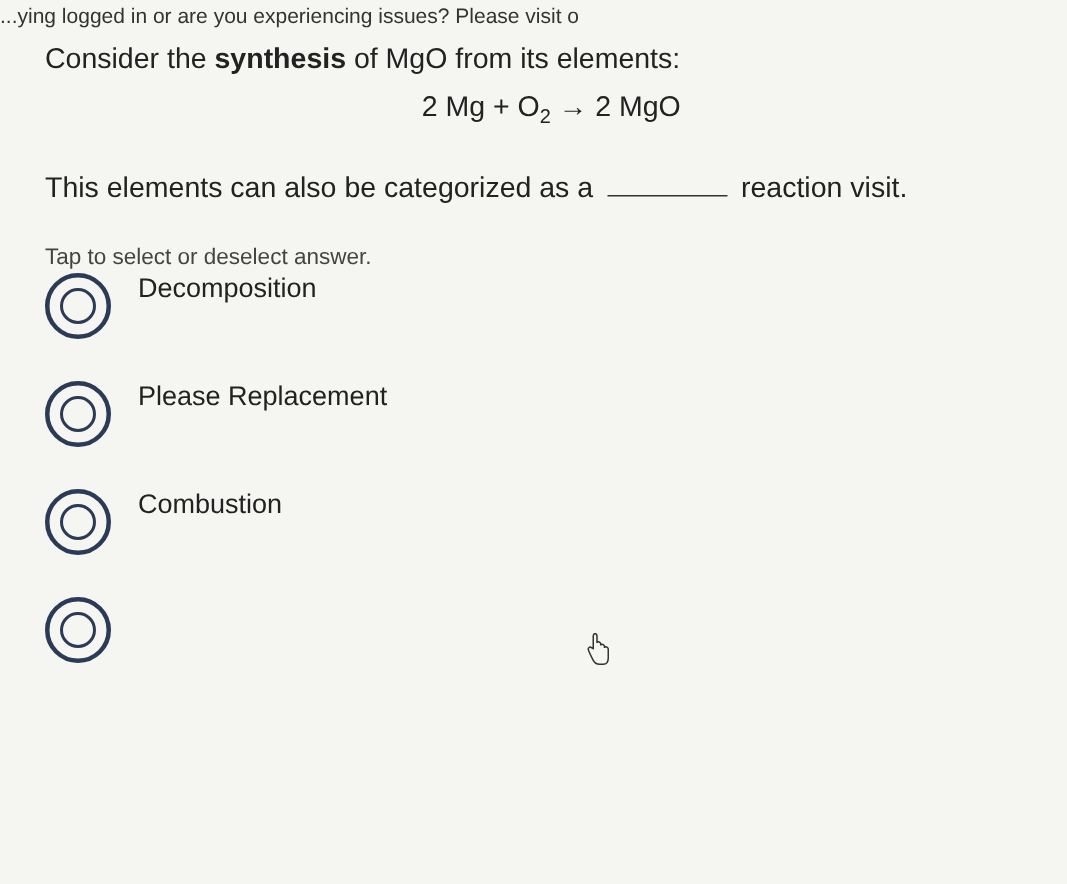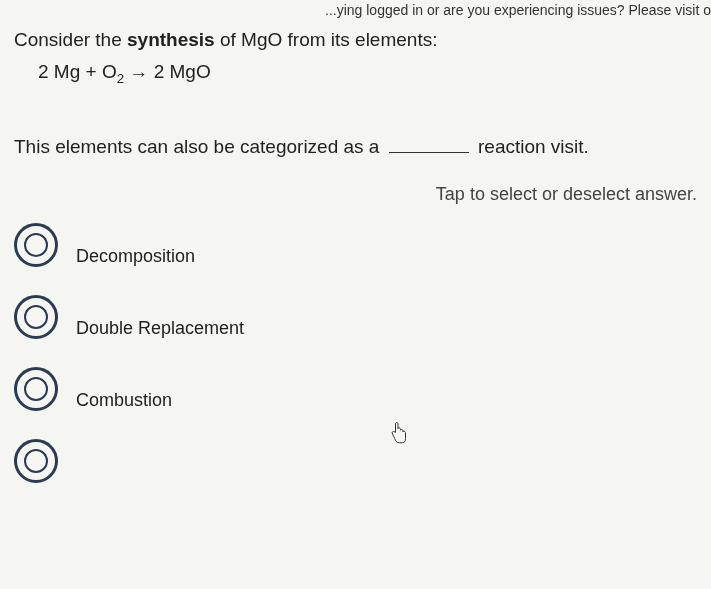--- a/index.html
+++ b/index.html
@@ -8,62 +8,62 @@
       background: #f5f5f2;
       width: 711px;
       height: 589px;
       overflow: hidden;
       position: relative;
       color: #222;
     }
     .top-banner {
       font-size: 14px;
       color: #333;
-      text-align: right;
+      text-align: left;
       padding: 2px 0 8px 0;
       white-space: nowrap;
       overflow: hidden;
     }
     .content {
-      padding: 0 14px;
+      padding: 0 30px;
     }
     .prompt-line {
       font-size: 19px;
       line-height: 1.5;
       margin-bottom: 6px;
     }
     .prompt-line b { font-weight: 700; }
     .equation {
       font-size: 19px;
       margin-left: 24px;
-      margin-bottom: 48px;
+      margin-bottom: 28px;
+      text-align: center;
     }
     .equation sub { font-size: 0.7em; vertical-align: sub; }
     .question {
       font-size: 19px;
       line-height: 1.5;
       margin-bottom: 22px;
     }
     .blank {
       display: inline-block;
       border-bottom: 1.5px solid #333;
       width: 80px;
       vertical-align: baseline;
       margin: 0 4px;
     }
     .instruction {
-      font-size: 18px;
+      font-size: 15px;
       color: #444;
-      margin-bottom: 18px;
-      text-align: right;
+      margin-bottom: 2px;
     }
     .options { display: flex; flex-direction: column; gap: 28px; }
     .option {
       display: flex;
-      align-items: flex-end;
+      align-items: flex-start;
       gap: 18px;
       cursor: pointer;
     }
     .radio-outer {
       width: 44px; height: 44px;
       border: 3px solid #2b3a55;
       border-radius: 50%;
       display: flex; align-items: center; justify-content: center;
       flex-shrink: 0;
     }
@@ -103,21 +103,21 @@
     <div class="option">
       <span class="radio-outer">
           <span class="radio-inner"></span>
         </span>
       <span class="option-label">Decomposition</span>
     </div>
     <div class="option">
       <span class="radio-outer">
           <span class="radio-inner"></span>
         </span>
-      <span class="option-label">Double Replacement</span>
+      <span class="option-label">Please Replacement</span>
     </div>
     <div class="option">
       <span class="radio-outer">
           <span class="radio-inner"></span>
         </span>
       <span class="option-label">Combustion</span>
     </div>
     <div class="option">
       <span class="radio-outer">
           <span class="radio-inner"></span>

